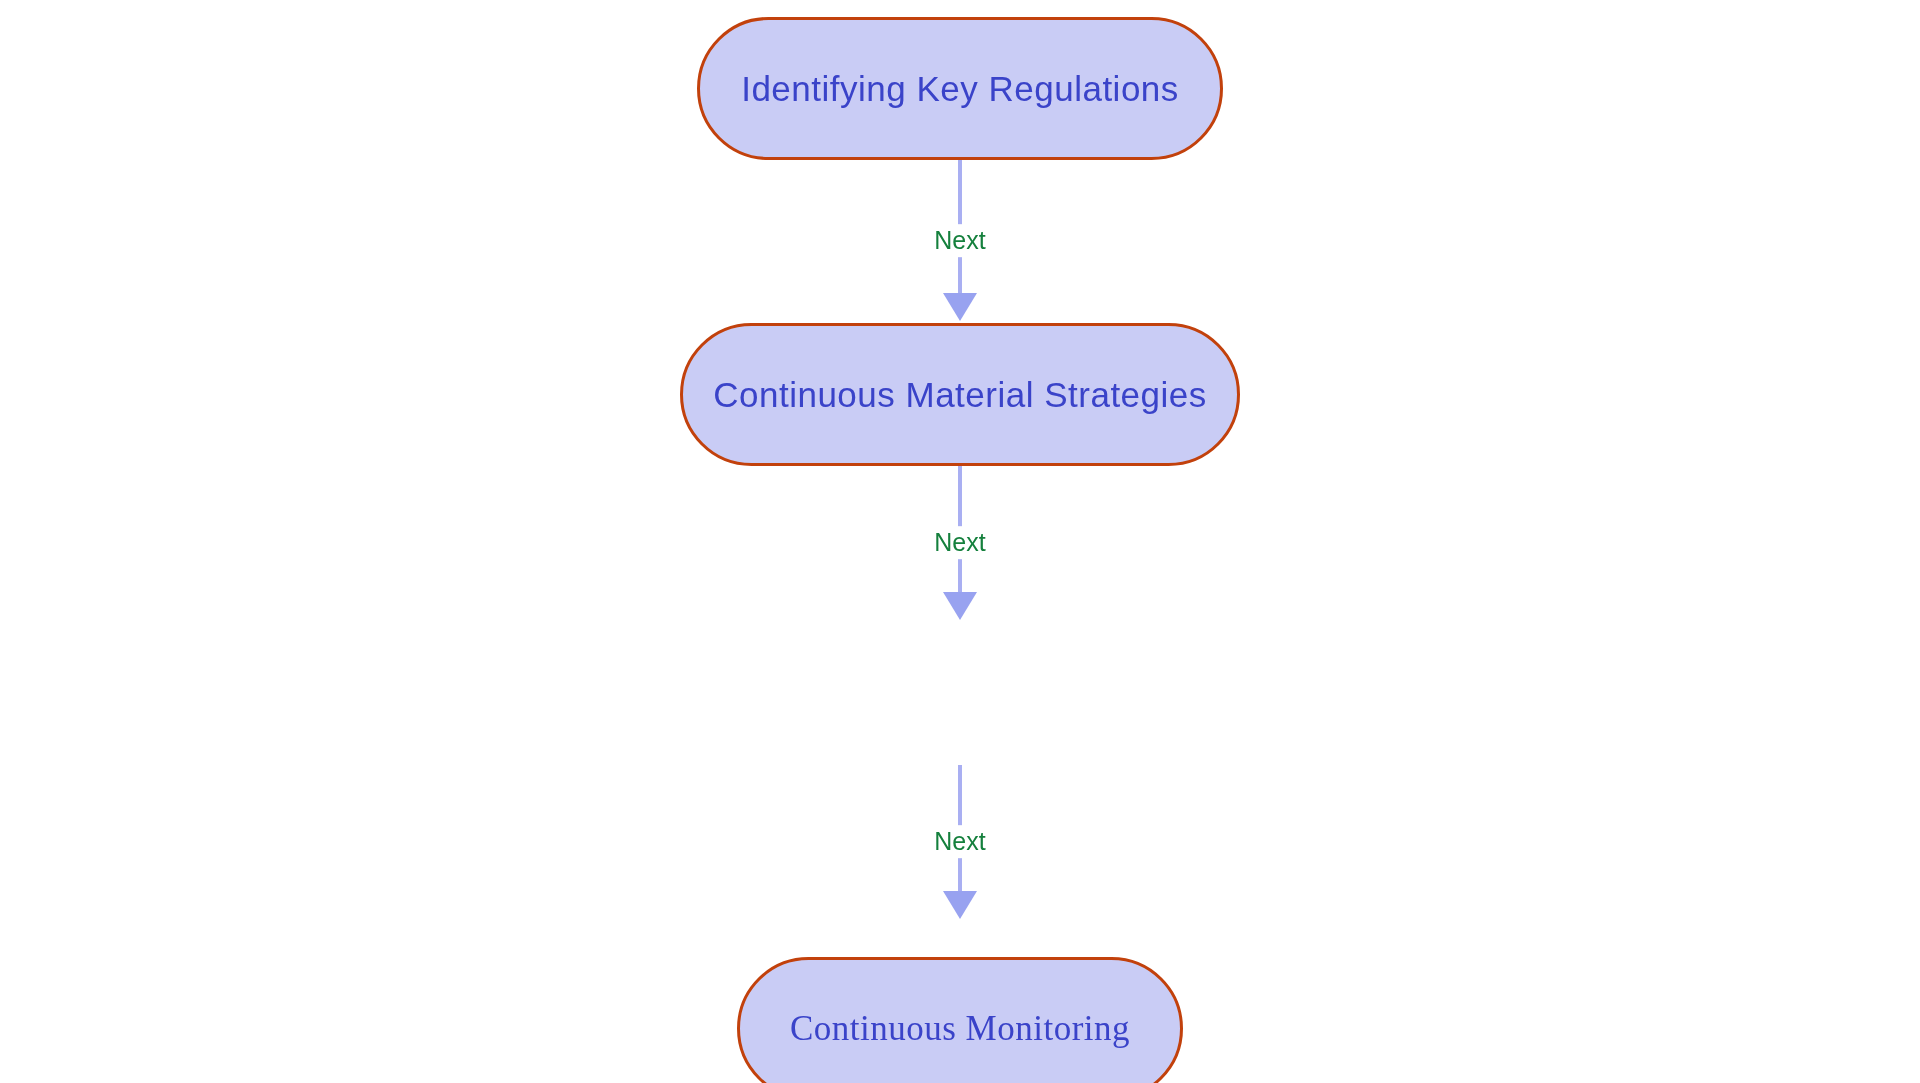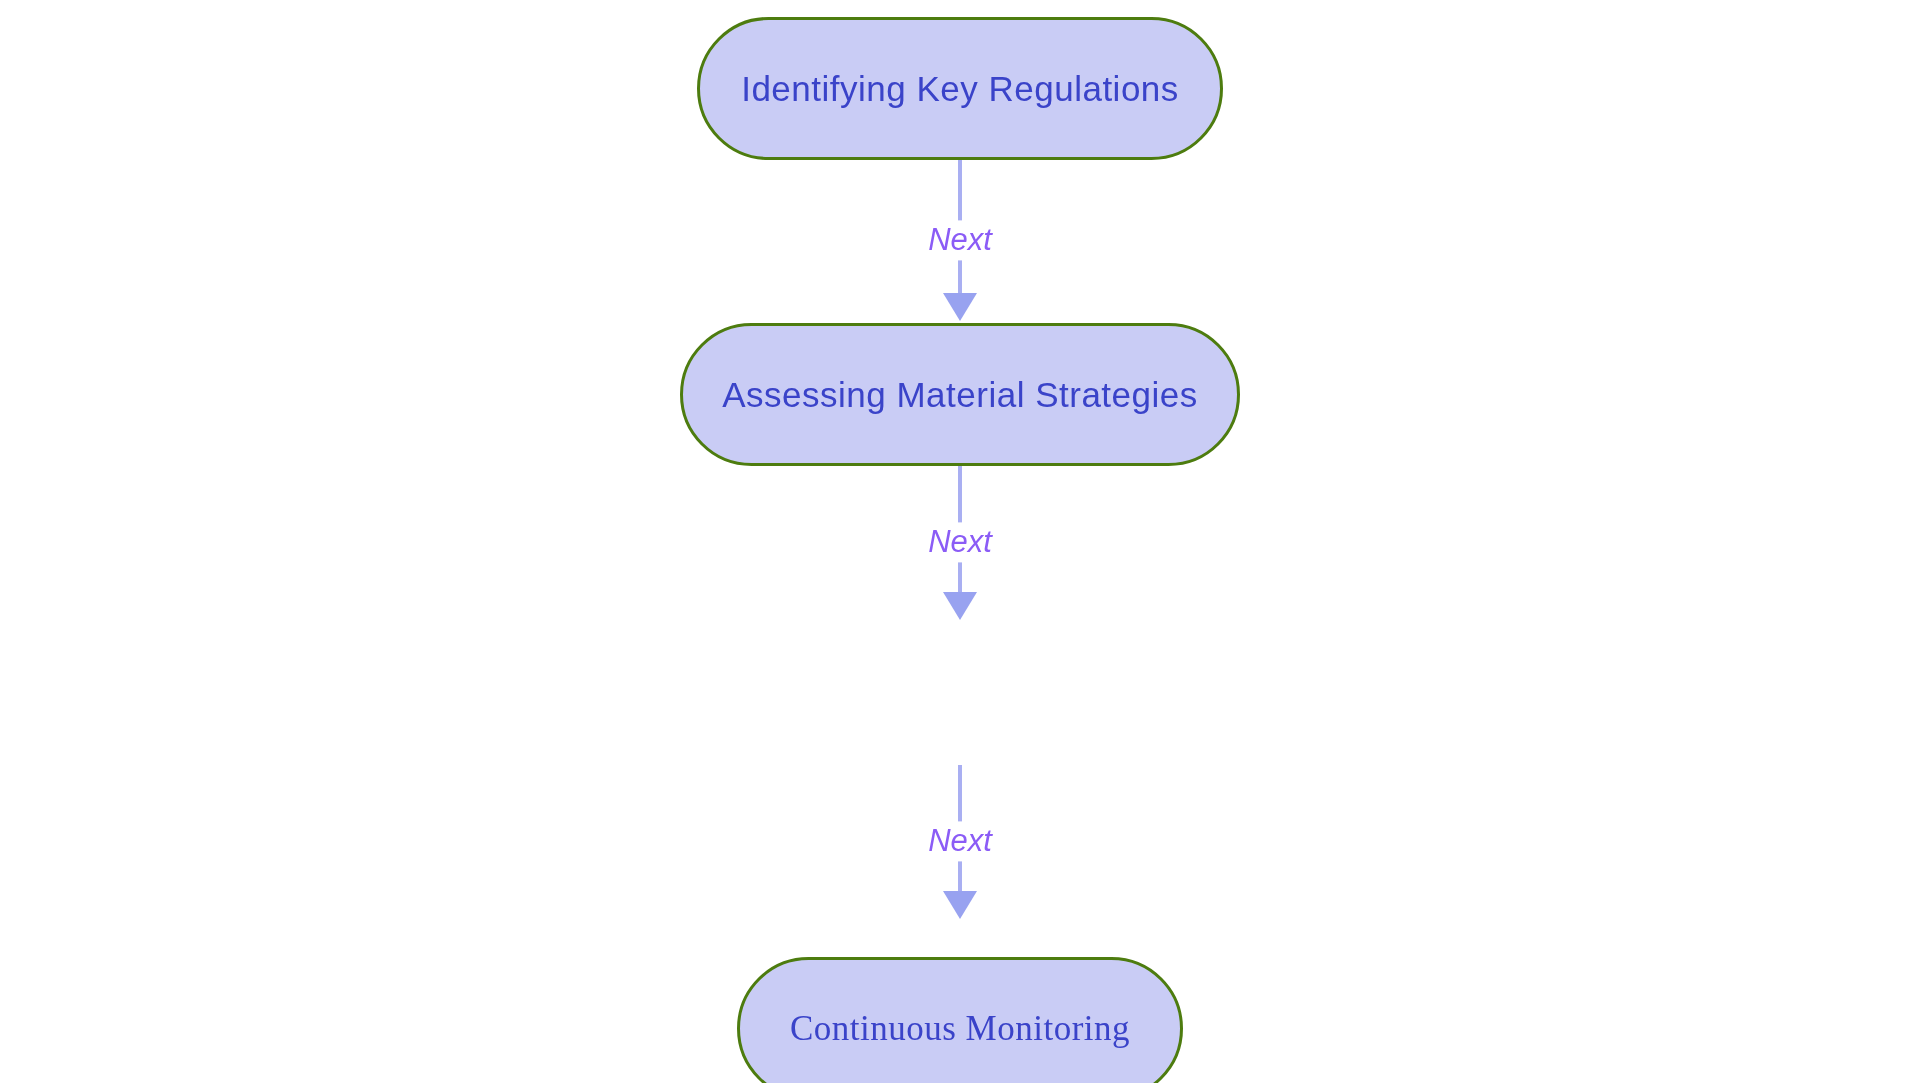--- a/index.html
+++ b/index.html
@@ -15,21 +15,21 @@
     overflow: hidden;
     font-family: "Liberation Sans", "DejaVu Sans", sans-serif;
   }
   .node {
     position: absolute;
     left: 50%;
     transform: translateX(-50%);
     height: 143px;
     box-sizing: border-box;
     background: #c9ccf5;
-    border: 3px solid #4d7c0f;
+    border: 3px solid #c2410c;
     border-radius: 76px;
     display: flex;
     align-items: center;
     justify-content: center;
   }
   .node-label {
     color: #3a43c9;
     font-size: 35px;
     letter-spacing: 0.5px;
     white-space: nowrap;
@@ -69,43 +69,42 @@
     border-right: 17px solid transparent;
     border-top: 28px solid #98a2f0;
   }
   .edge-label {
     position: absolute;
     left: 50%;
     top: 50%;
     transform: translate(-50%, -54%);
     background: #ffffff;
     padding: 2px 10px;
-    color: #8b5cf6;
-    font-size: 31px;
+    color: #15803d;
+    font-size: 25px;
     white-space: nowrap;
-    font-style: italic;
   }
 </style>
 </head>
 <body>
 
 <div class="canvas">
 
   <div class="node node1">
     <span class="node-label">Identifying Key Regulations</span>
   </div>
 
   <div class="connector conn1">
     <div class="edge-line"></div>
     <div class="arrowhead"></div>
     <span class="edge-label">Next</span>
   </div>
 
   <div class="node node2">
-    <span class="node-label">Assessing Material Strategies</span>
+    <span class="node-label">Continuous Material Strategies</span>
   </div>
 
   <div class="connector conn2">
     <div class="edge-line"></div>
     <div class="arrowhead"></div>
     <span class="edge-label">Next</span>
   </div>
 
 
   <div class="connector conn3">

